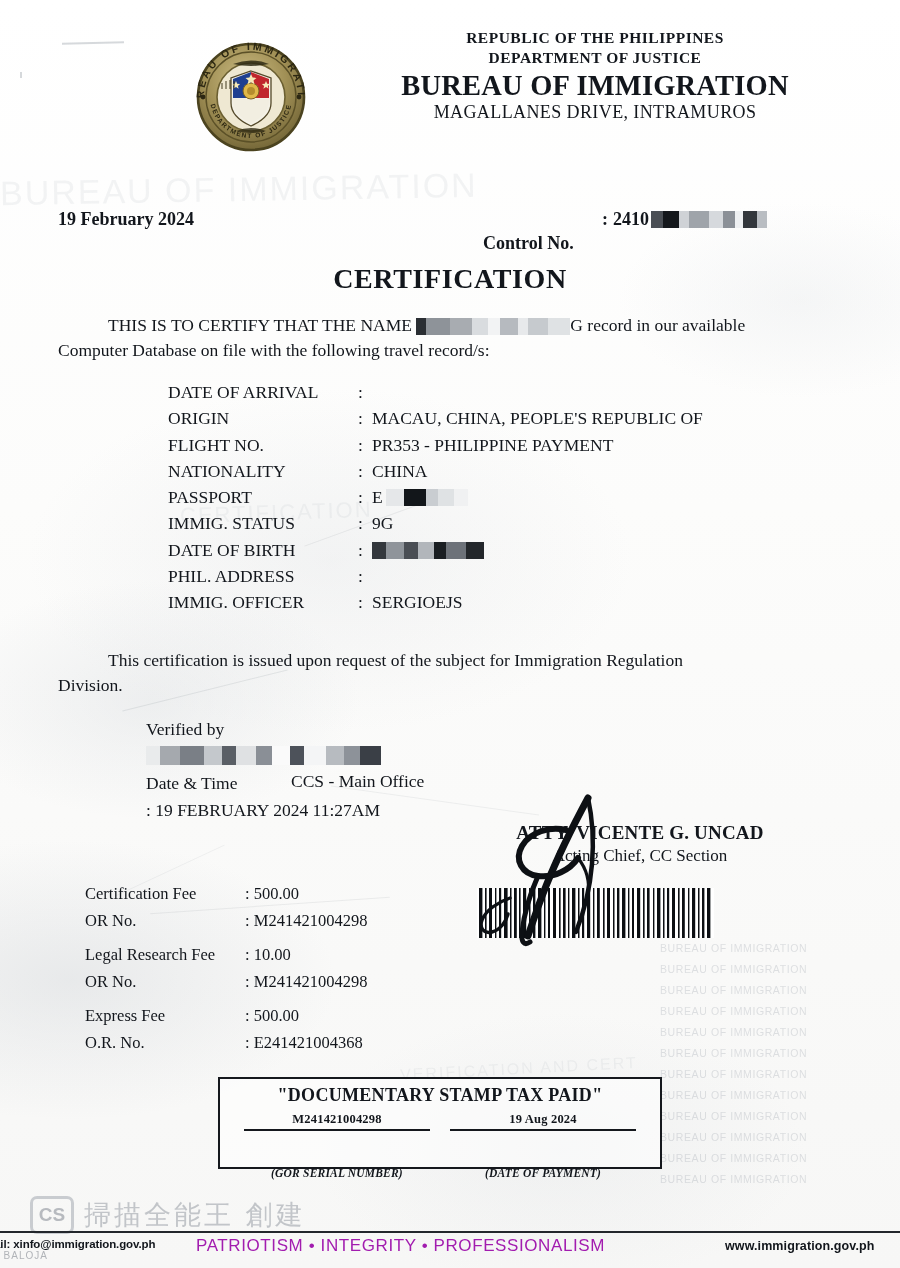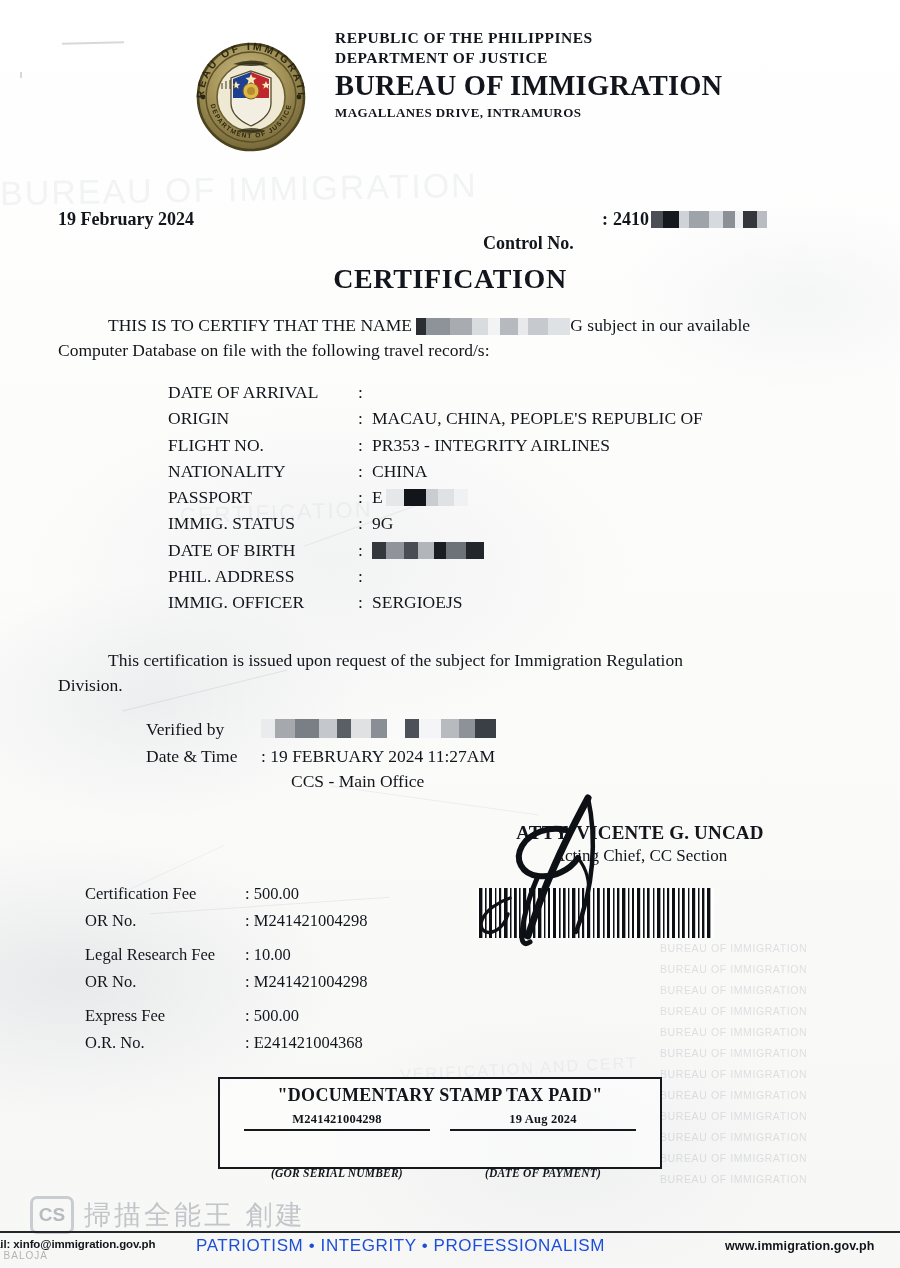--- a/index.html
+++ b/index.html
@@ -25,25 +25,25 @@
 
   
   .wm-col{position:absolute;pointer-events:none;
     font-family:"Liberation Sans",sans-serif;font-size:10.5px;letter-spacing:.6px;
     color:rgba(112,122,134,.20);white-space:nowrap;line-height:21px;}
   .wm-big{position:absolute;pointer-events:none;color:rgba(120,130,142,.16);
     font-family:"Liberation Sans",sans-serif;letter-spacing:2px;white-space:nowrap;}
 
   
   .seal{position:absolute;left:186px;top:31px;width:130px;height:128px;}
-  .hdr{position:absolute;left:335px;top:28px;width:520px;}
+  .hdr{position:absolute;left:335px;top:28px;width:520px;text-align:center;}
   .hdr .l1,.hdr .l2{font-size:15.5px;font-weight:bold;letter-spacing:.5px;line-height:20px;}
   .hdr .big{font-size:28.5px;font-weight:bold;letter-spacing:.2px;line-height:34px;margin-top:1px;
     font-family:"Liberation Serif",serif;}
-  .hdr .l4{font-size:13px;font-weight:bold;letter-spacing:.4px;line-height:19px;}
+  .hdr .l4{font-size:18px;font-weight:normal;letter-spacing:.4px;line-height:19px;}
   .hdr .l5{font-size:14.5px;font-weight:bold;letter-spacing:.4px;line-height:19px;}
 
   
   .docdate{position:absolute;left:58px;top:209px;font-size:18px;font-weight:bold;}
   .ctrl-lbl{position:absolute;left:483px;top:209px;font-size:18px;font-weight:bold;margin-top:24px;}
   .ctrl-colon{position:absolute;left:602px;top:209px;font-size:18px;font-weight:bold;}
   .ctrl-val{position:absolute;left:613px;top:209px;font-size:18px;font-weight:bold;}
 
   .title{position:absolute;left:0;top:263px;width:900px;text-align:center;
     font-size:28px;font-weight:bold;letter-spacing:.6px;}
@@ -54,21 +54,21 @@
   .rows{position:absolute;left:168px;top:379px;width:680px;}
   .row{display:flex;font-size:17.5px;line-height:26.3px;}
   .row .k{width:190px;flex:none;}
   .row .c{width:14px;flex:none;}
   .row .v{flex:1;white-space:nowrap;}
 
   .para2{position:absolute;left:58px;top:648px;width:790px;font-size:17.5px;line-height:25px;}
   .para2 .ind{display:inline-block;width:50px;}
 
   .verif{position:absolute;left:146px;top:716px;font-size:17.5px;line-height:27px;}
-  .verif .r{display:flex;}
+  .verif .r{display:flex;flex-direction:column;}
   .verif .k{width:115px;flex:none;}
   .verif .v{flex:1;white-space:nowrap;}
   .ccs{position:absolute;left:291px;top:771px;font-size:17.5px;}
 
   .signer{position:absolute;left:430px;top:822px;width:420px;text-align:center;}
   .signer .nm{font-size:19px;font-weight:bold;letter-spacing:.2px;}
   .signer .ttl{font-size:17px;margin-top:2px;}
 
   .fees{position:absolute;left:85px;top:880px;font-size:16.5px;}
   .fees .r{display:flex;line-height:27px;}
@@ -103,21 +103,21 @@
     display:flex;align-items:center;justify-content:center;
     font-family:"Liberation Sans",sans-serif;font-weight:bold;font-size:19px;color:#b7babf;}
   .cs-txt{font-family:"DejaVu Sans",sans-serif;font-size:27px;color:#c2c5c9;letter-spacing:3px;}
 
   .foot-rule{position:absolute;left:0;top:1231px;width:900px;height:2px;background:#23272c;}
   .foot-mail{position:absolute;left:-6px;top:1238px;font-family:"Liberation Sans",sans-serif;
     font-size:11.5px;font-weight:bold;letter-spacing:-.1px;white-space:nowrap;}
   .foot-sub{position:absolute;left:-4px;top:1250px;font-family:"Liberation Sans",sans-serif;
     font-size:10px;letter-spacing:1px;color:rgba(90,98,108,.45);white-space:nowrap;}
   .foot-slogan{position:absolute;left:196px;top:1236px;font-family:"Liberation Sans",sans-serif;
-    font-size:17px;letter-spacing:.6px;color:#1d4ed8;white-space:nowrap;}
+    font-size:17px;letter-spacing:.6px;color:#a21caf;white-space:nowrap;}
   .foot-url{position:absolute;left:725px;top:1239px;font-family:"Liberation Sans",sans-serif;
     font-size:12.5px;font-weight:bold;letter-spacing:.1px;white-space:nowrap;}
 </style>
 </head>
 <body>
 
 <div class="page">
 
   <div class="paper-tint"></div>
 
@@ -209,41 +209,41 @@
     </span>
   </div>
 
   <div class="title">CERTIFICATION</div>
 
   <div class="para1">
     <span class="ind"></span><span>THIS IS TO CERTIFY THAT THE NAME</span>
     <span class="redact" style="width:154px;vertical-align:-4px;">
       <span class="px" style="width:10px;background:#2a2e33;"></span><span class="px" style="width:24px;background:#8e9399;"></span><span class="px" style="width:22px;background:#a8acb1;"></span><span class="px" style="width:16px;background:#d9dcdf;"></span><span class="px" style="width:12px;background:#f2f3f4;"></span><span class="px" style="width:18px;background:#b6babf;"></span><span class="px" style="width:10px;background:#e7e9eb;"></span><span class="px" style="width:20px;background:#c6cace;"></span><span class="px" style="width:22px;background:#dfe2e4;"></span>
     </span><span>G</span>
-    <span>subject in our available</span><br>
+    <span>record in our available</span><br>
     <span>Computer Database on file with the following travel record/s:</span>
   </div>
 
   <div class="rows">
 
     <div class="row">
       <span class="k">DATE OF ARRIVAL</span>
       <span class="c">:</span>
     </div>
 
     <div class="row">
       <span class="k">ORIGIN</span>
       <span class="c">:</span>
       <span class="v">MACAU, CHINA, PEOPLE'S REPUBLIC OF</span>
     </div>
 
     <div class="row">
       <span class="k">FLIGHT NO.</span>
       <span class="c">:</span>
-      <span class="v">PR353 - INTEGRITY AIRLINES</span>
+      <span class="v">PR353 - PHILIPPINE PAYMENT</span>
     </div>
 
     <div class="row">
       <span class="k">NATIONALITY</span>
       <span class="c">:</span>
       <span class="v">CHINA</span>
     </div>
 
     <div class="row">
       <span class="k">PASSPORT</span>

